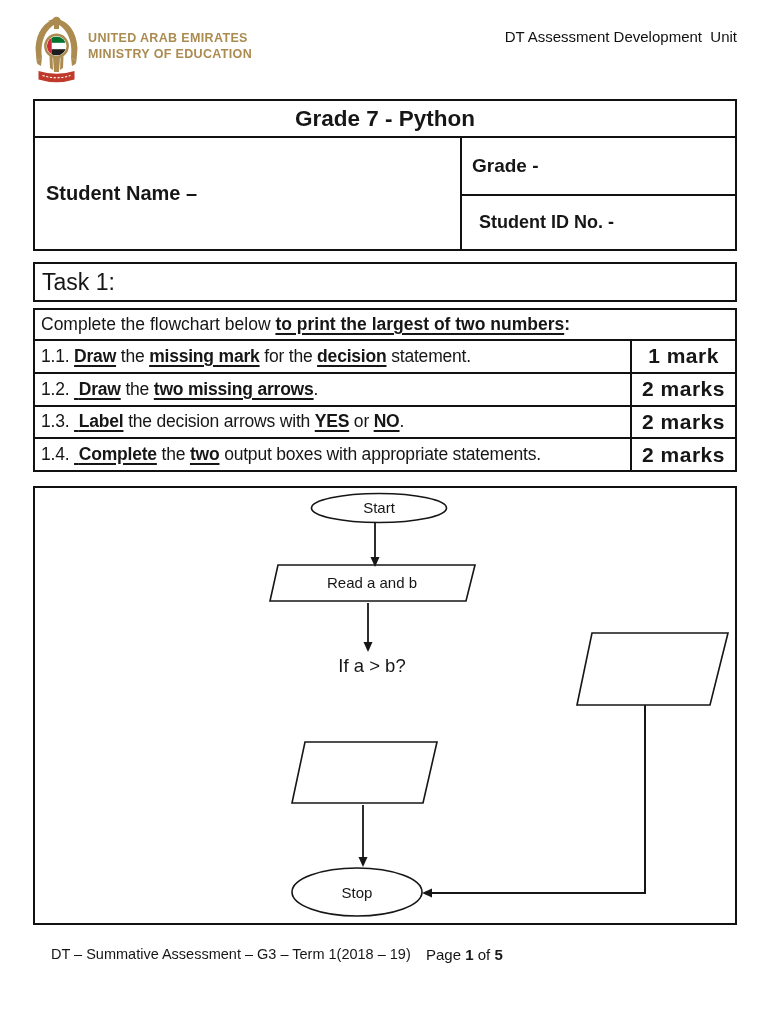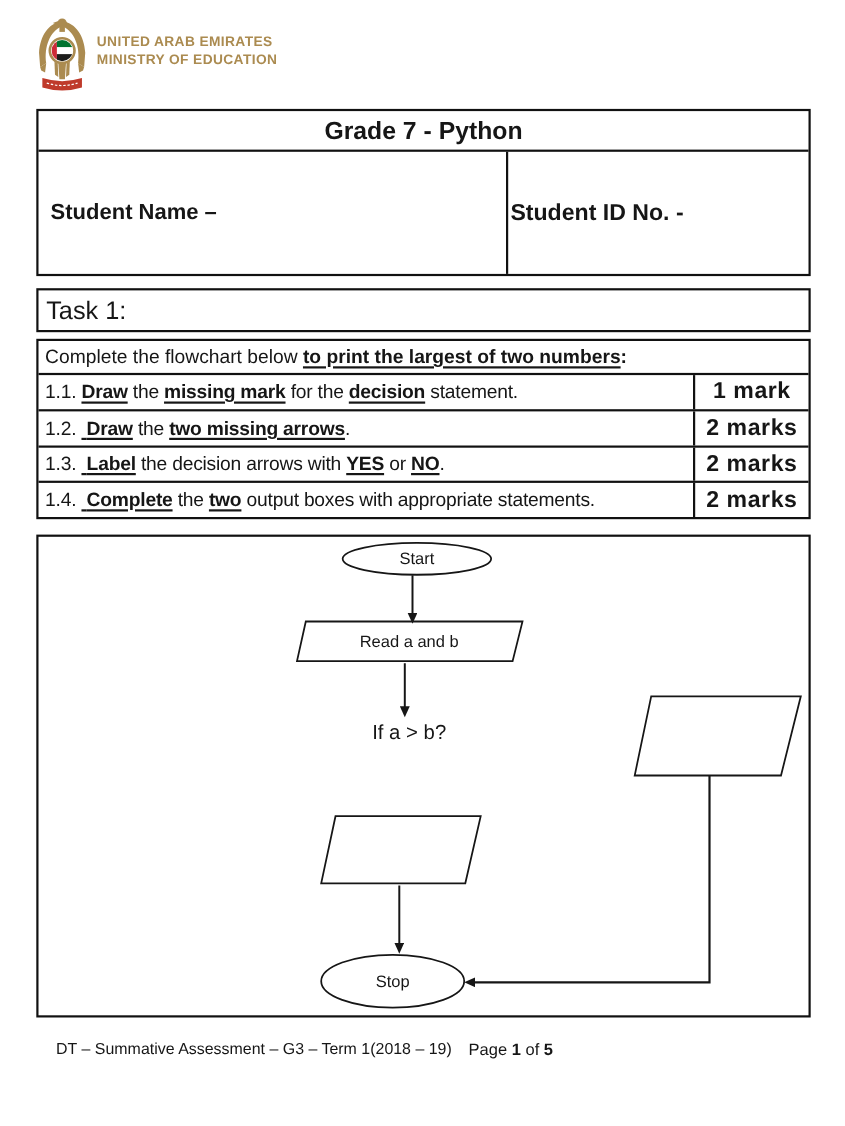--- a/index.html
+++ b/index.html
@@ -18,21 +18,21 @@
   
   .info-table{top:99px;height:152px;}
   .it-title{height:35px;border-bottom:2px solid #111;display:flex;align-items:center;
             justify-content:center;font-size:22.5px;font-weight:bold;}
   .it-body{display:flex;height:111px;}
   .it-name{width:427px;border-right:2px solid #111;display:flex;align-items:center;
            padding-left:11px;box-sizing:border-box;font-size:20px;font-weight:bold;}
   .it-right{flex:1;display:flex;flex-direction:column;}
   .it-grade{height:56px;border-bottom:2px solid #111;display:flex;align-items:center;
             padding-left:10px;font-size:19px;font-weight:bold;}
-  .it-id{flex:1;display:flex;align-items:center;padding-left:2px;font-size:21px;font-weight:bold;border-radius:24px;}
+  .it-id{flex:1;display:flex;align-items:center;padding-left:17px;font-size:18px;font-weight:bold;border-radius:24px;}
 
   
   .task-head{top:262px;height:40px;display:flex;align-items:center;padding-left:7px;
              font-size:23px;font-weight:normal;}
 
   
   .task-table{top:308px;height:164px;display:flex;flex-direction:column;}
   .t-intro{height:29px;border-bottom:2px solid #111;display:flex;align-items:center;
            padding-left:6px;font-size:17.5px;white-space:pre-wrap;}
   .t-row{flex:1;display:flex;}
@@ -87,26 +87,28 @@
       <path d="M5.5 57 Q23.5 62.5 41.5 57 L41.5 65.5 Q23.5 71 5.5 65.5 Z" fill="#bf3a2b"></path>
       <path d="M9.5 61.5 Q23.5 66 37.5 61.5" stroke="#ffffff" stroke-width="1.1" fill="none" stroke-dasharray="2.2 1.6"></path>
     </g>
   </svg>
 
   <div class="ministry">
     <div>UNITED ARAB EMIRATES</div>
     <div>MINISTRY OF EDUCATION</div>
   </div>
 
+  <div class="unit-title">DT Assessment Development  Unit</div>
 
   <div class="bx info-table">
     <div class="it-title">Grade 7 - Python</div>
     <div class="it-body">
       <div class="it-name">Student Name –</div>
       <div class="it-right">
+        <div class="it-grade">Grade -</div>
         <div class="it-id">Student ID No. -</div>
       </div>
     </div>
   </div>
 
   <div class="bx task-head">
     <span>Task 1:</span>
   </div>
 
   <div class="bx task-table">

